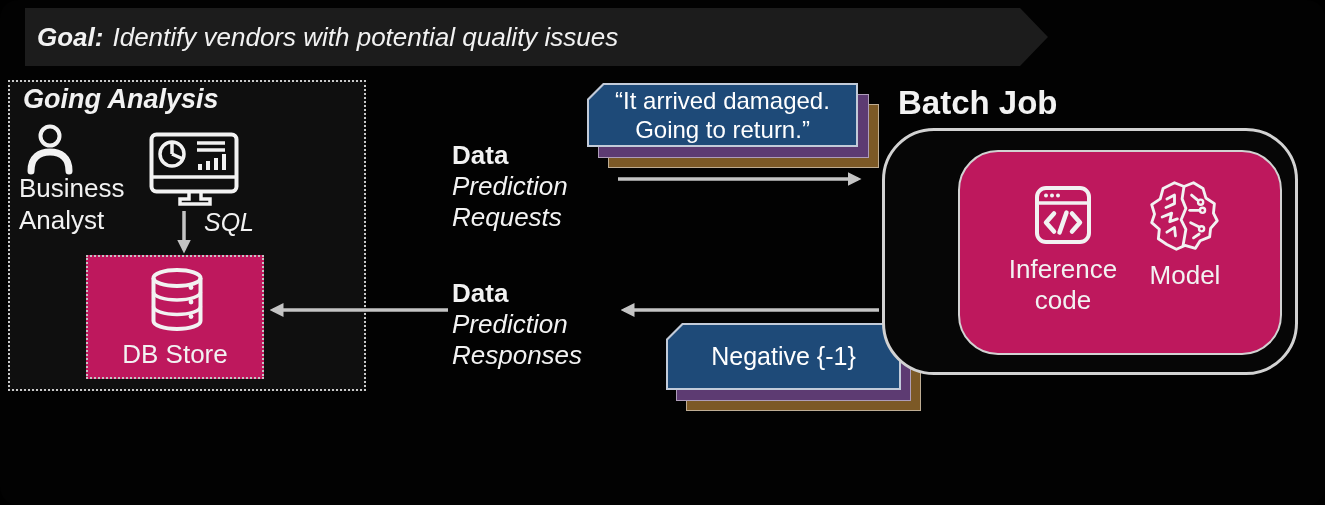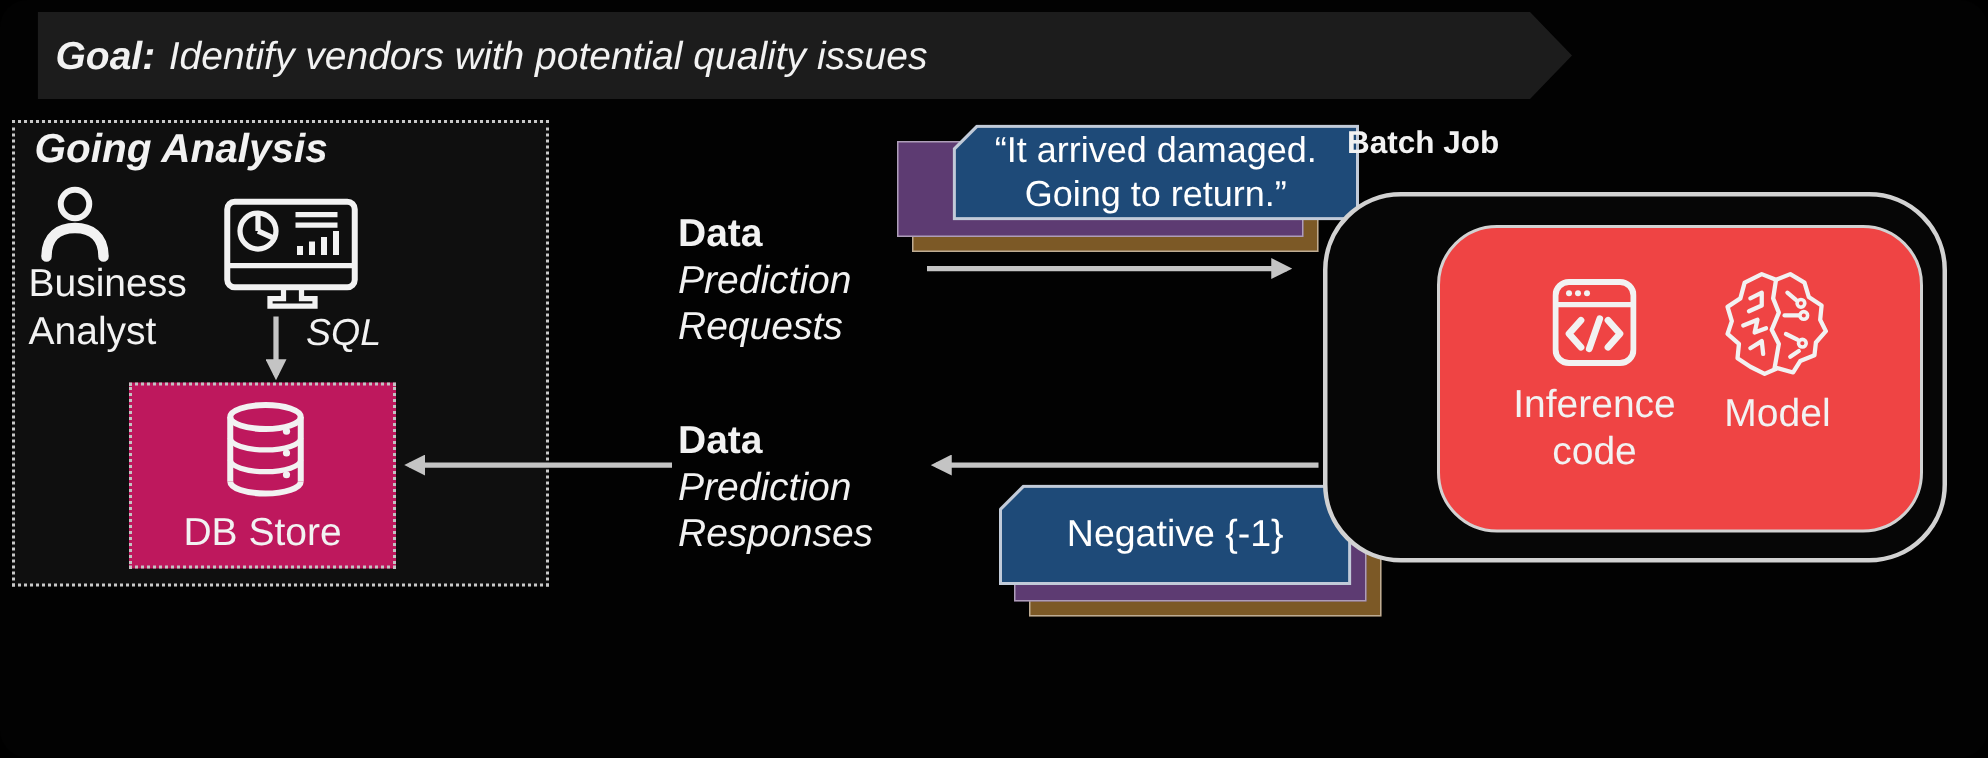--- a/index.html
+++ b/index.html
@@ -49,36 +49,36 @@
   .req-stack .card-back{width:271px;height:64px;}
   .res-stack .card-back{width:235px;height:67px;}
   .purple{background:#5d3b72;}
   .brown{background:#7c5926;}
   .req-stack .purple{left:11px;top:11px;}
   .req-stack .brown{left:21px;top:21px;}
   .res-stack .purple{left:10px;top:11px;}
   .res-stack .brown{left:20px;top:21px;}
   .card-top{position:absolute;left:0;top:0;background:#c2cbd9;
     clip-path:polygon(16px 0,100% 0,100% 100%,0 100%,0 16px);}
-  .req-stack .card-top{width:271px;height:64px;margin-left:48px;}
+  .req-stack .card-top{width:271px;height:64px;}
   .res-stack .card-top{width:235px;height:67px;}
   .card-top-inner{position:absolute;inset:2px;background:#1e4a78;
     clip-path:polygon(15px 0,100% 0,100% 100%,0 100%,0 15px);
     display:flex;flex-direction:column;align-items:center;justify-content:center;
     color:#fff;font-size:24px;line-height:29px;text-align:center;}
   .res-stack .card-top-inner{font-size:25px;}
   
-  .batch-title{position:absolute;left:898px;top:84px;font-size:21px;font-weight:bold;}
+  .batch-title{position:absolute;left:898px;top:84px;font-size:33px;font-weight:bold;}
   .batch-outer{
     position:absolute;left:882px;top:128px;width:416px;height:247px;
     border:3px solid #d2d2d2;border-radius:52px;box-sizing:border-box;background:#060606;
   }
   .ml-box{
     position:absolute;left:958px;top:150px;width:324px;height:205px;
-    border:2.5px solid #d2d2d2;border-radius:40px;box-sizing:border-box;background:#ef4444;
+    border:2.5px solid #d2d2d2;border-radius:40px;box-sizing:border-box;background:#be185d;
   }
   .code-icon-wrap{position:absolute;left:75px;top:34px;width:56px;height:58px;}
   .inference-label{position:absolute;left:38px;top:102px;width:130px;text-align:center;font-size:26px;line-height:31px;}
   .brain-icon-wrap{position:absolute;left:186px;top:26px;width:76px;height:76px;}
   .model-label{position:absolute;left:175px;top:108px;width:100px;text-align:center;font-size:26px;}
   .ml-instances{position:absolute;left:0;top:176px;width:100%;text-align:center;font-size:26px;font-style:italic;}
   
   .arrows{position:absolute;left:0;top:0;width:1325px;height:505px;pointer-events:none;}
   .icon-svg{display:block;width:100%;height:100%;}
 </style>

